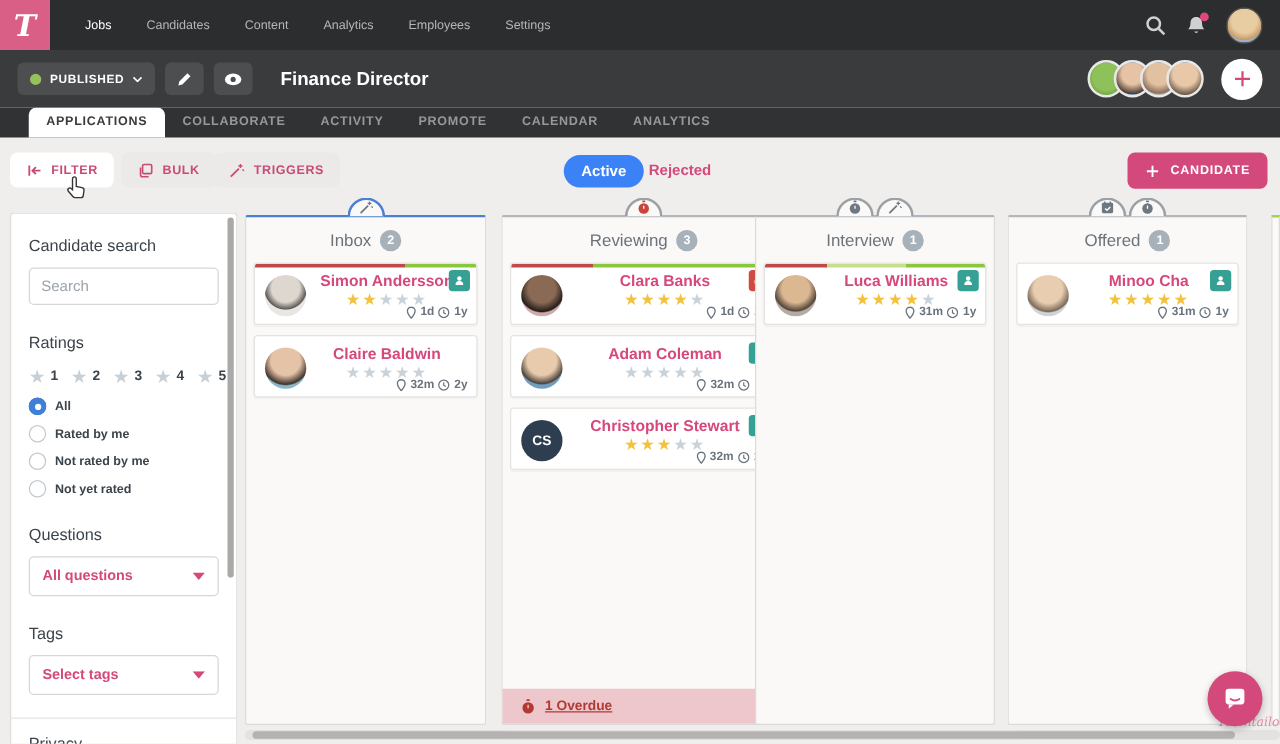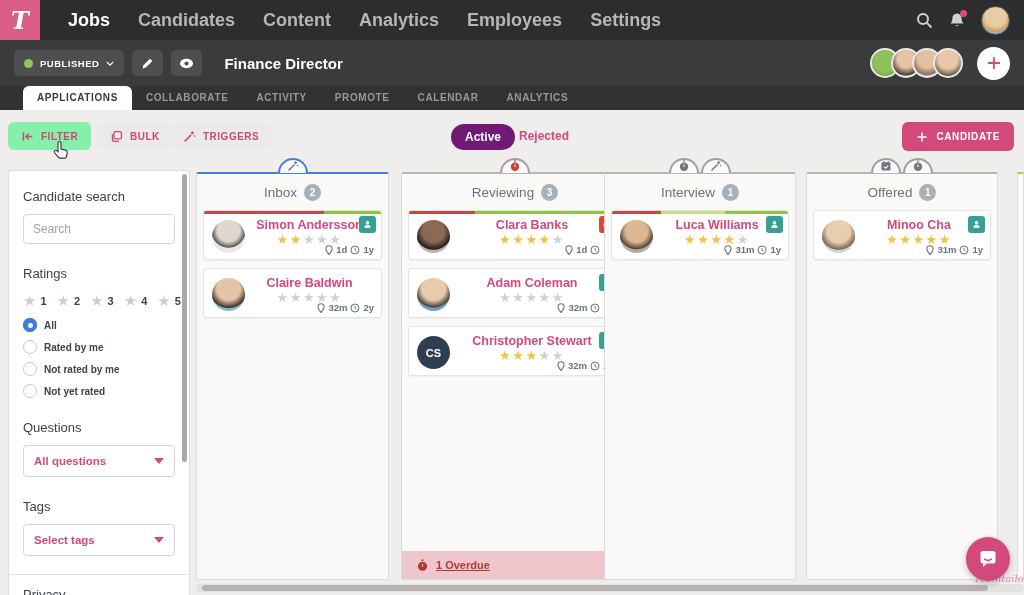--- a/index.html
+++ b/index.html
@@ -5,21 +5,21 @@
   * { margin:0; padding:0; box-sizing:border-box; }
   html,body { width:1024px; height:595px; overflow:hidden; }
   body { font-family:"Liberation Sans", sans-serif; background:#efeeec; position:relative; }
   svg { display:block; }
 
   
   .topnav { position:absolute; top:0; left:0; width:1024px; height:40px; background:#2c2d2f; display:flex; align-items:center; z-index:30; }
   .logo { width:40px; height:40px; background:#d95f86; color:#fff; display:flex; align-items:center; justify-content:center;
           font-family:"DejaVu Serif", serif; font-style:italic; font-weight:bold; font-size:24px; }
   .navitems { display:flex; align-items:center; gap:28px; margin-left:28px; }
-  .navitem { font-size:18px; font-weight:700; color:#b4b6b8; cursor:pointer; }
+  .navitem { font-size:10px; font-weight:400; color:#b4b6b8; cursor:pointer; }
   .navitem.active { color:#ffffff; }
   .topnav-right { margin-left:auto; display:flex; align-items:center; gap:16px; padding-right:14px; }
   .workspace { background:#4a4b4d; color:#d7d8d9; border:none; border-radius:5px; height:26px; padding:0 10px; font-size:11px; font-weight:700;
                display:flex; align-items:center; gap:7px; cursor:pointer; }
   .icon-btn { background:none; border:none; cursor:pointer; position:relative; }
   .notif-dot { position:absolute; top:-2px; right:-2px; width:7px; height:7px; border-radius:50%; background:#e0487d; }
   .avatar-top { width:29px; height:29px; border-radius:50%; background:radial-gradient(circle at 50% 35%, #e9cda2 0 45%, #c79a66 70%, #9db3c4 72%); border:1px solid #555; cursor:pointer; }
 
   
   .jobbar { position:absolute; top:40px; left:0; width:1024px; height:46px; background:#3a3b3d; display:flex; align-items:center; padding:0 14px; z-index:29; }
@@ -37,24 +37,24 @@
   .add-collab { width:33px; height:33px; border-radius:50%; background:#fff; border:none; margin-left:14px; display:flex; align-items:center; justify-content:center; cursor:pointer; }
 
   
   .tabbar { position:absolute; top:86px; left:0; width:1024px; height:24px; background:#313234; display:flex; align-items:flex-end; padding-left:23px; z-index:28; }
   .tab { font-size:10px; font-weight:700; letter-spacing:.6px; color:#97989a; padding:6px 14px 7px; cursor:pointer; }
   .tab.active { background:#ffffff; color:#3a3b3d; border-radius:6px 6px 0 0; }
 
   
   .toolbar-btn { position:absolute; top:122px; height:28px; border:none; border-radius:6px; display:flex; align-items:center; gap:7px;
                  font-size:10px; font-weight:700; letter-spacing:.5px; cursor:pointer; padding:0 13px; }
-  .tb-filter { left:8px; background:#86efac; color:#c94a77; }
+  .tb-filter { left:8px; background:#ffffff; color:#c94a77; }
   .tb-bulk { left:97px; background:#ebeae8; color:#c94a77; }
   .tb-triggers { left:170px; background:#ebeae8; color:#c94a77; }
-  .pill-active { position:absolute; top:124px; left:451px; height:26px; border:none; border-radius:14px; background:#701a75; color:#fff;
+  .pill-active { position:absolute; top:124px; left:451px; height:26px; border:none; border-radius:14px; background:#3b82f6; color:#fff;
                  font-size:12px; font-weight:700; padding:0 14px; cursor:pointer; }
   .link-rejected { position:absolute; top:129px; left:519px; color:#d4497b; font-size:12px; font-weight:700; cursor:pointer; background:none; border:none; }
   .btn-candidate { position:absolute; top:122px; right:10px; height:29px; border:none; border-radius:6px; background:#d4497b; color:#fff;
                    font-size:10px; font-weight:700; letter-spacing:.6px; display:flex; align-items:center; gap:8px; padding:0 14px; cursor:pointer; }
 
   
   .sidebar { position:absolute; top:170px; left:8px; width:182px; height:425px; background:#fff; border:1px solid #dedddb; border-bottom:none; border-radius:3px 3px 0 0; z-index:5; }
   .sb-scroll { position:absolute; top:3px; right:2px; width:5px; height:288px; background:#a9a9a7; border-radius:3px; }
   .sb-inner { padding:18px 14px 0; }
   .sb-h { font-size:13px; font-weight:400; color:#3b434b; }

